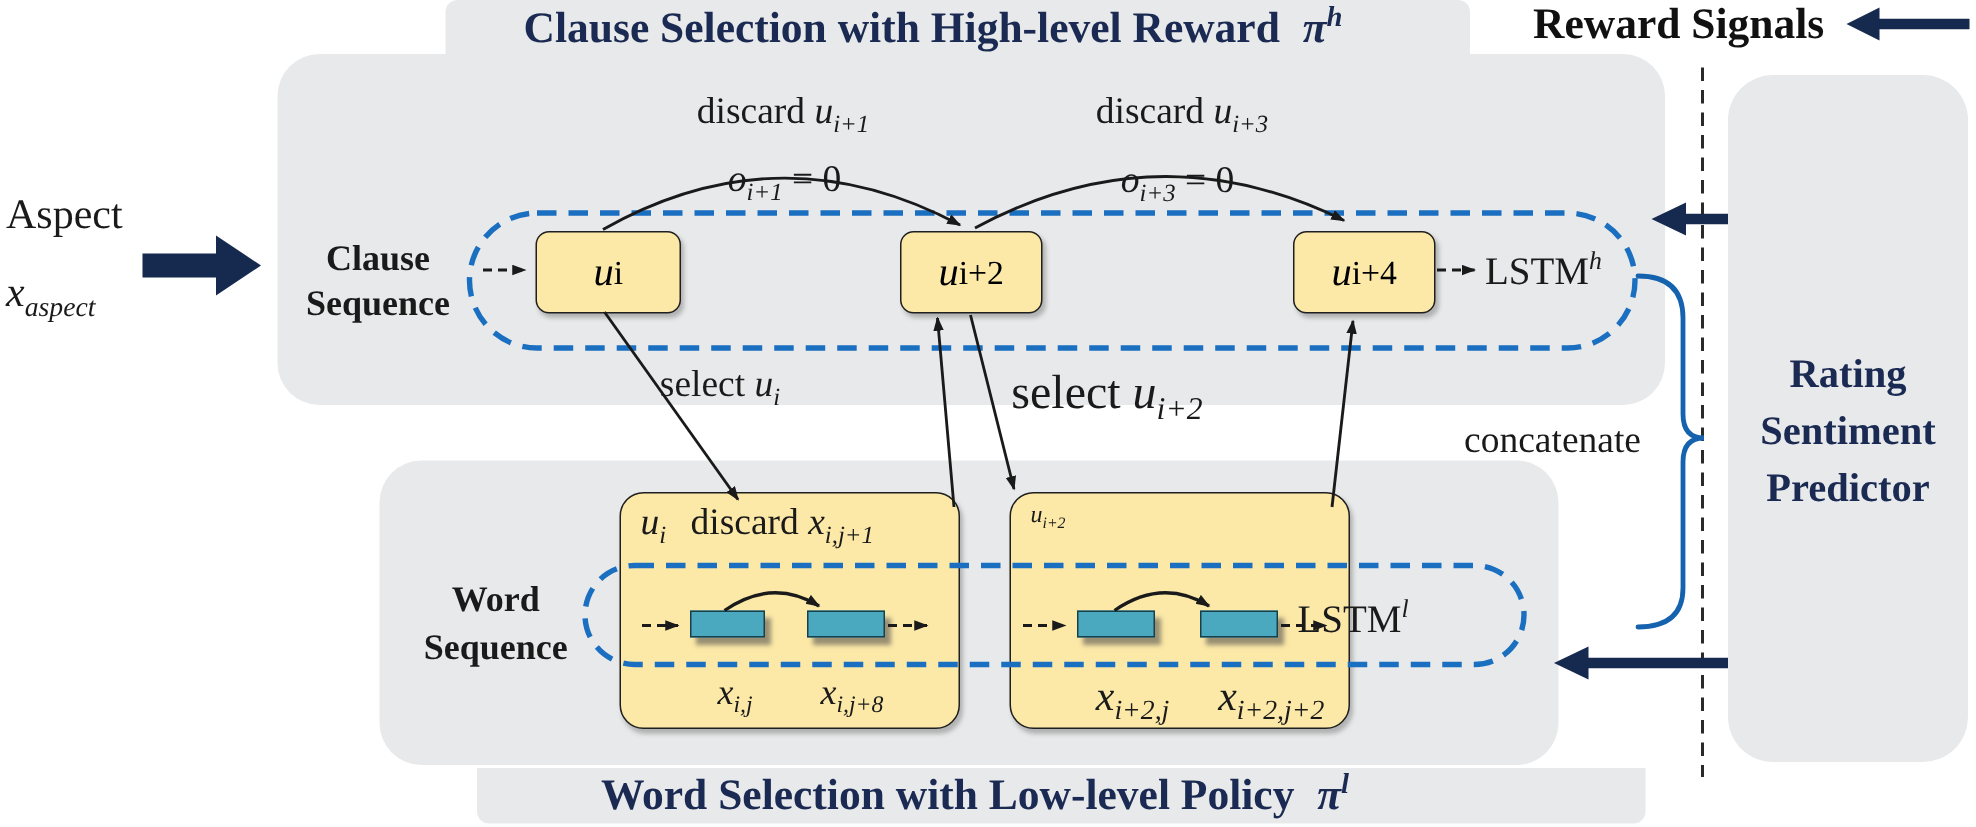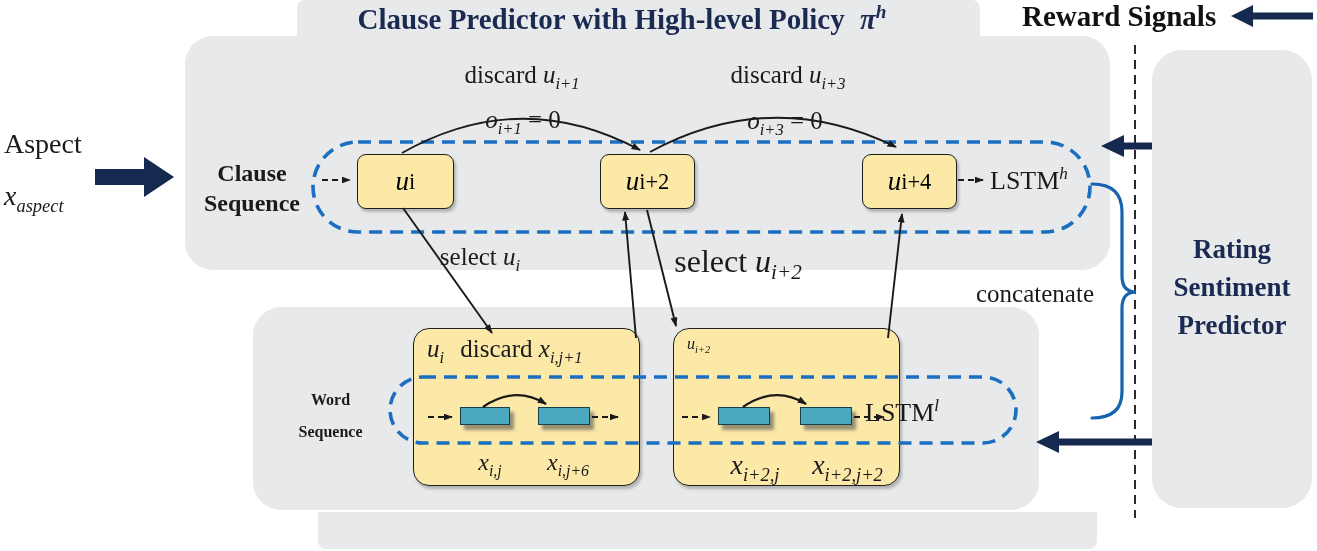--- a/index.html
+++ b/index.html
@@ -35,22 +35,26 @@
 
 <div id="stage">
 
   <div class="panel z0" style="left:297px; top:0; width:683px; height:40px; border-radius:8px 8px 0 0;"></div>
   <div class="panel z0" style="left:185px; top:36px; width:925px; height:234px; border-radius:28px;"></div>
   <div class="panel z0" style="left:253px; top:307px; width:786px; height:203px; border-radius:28px;"></div>
   <div class="panel z0" style="left:318px; top:512px; width:779px; height:37px; border-radius:0 0 8px 8px;"></div>
   <div class="panel z0" style="left:1152px; top:50px; width:160px; height:458px; border-radius:30px;"></div>
 
   <div class="lbl navy bold center z2" style="left:272px; top:3px; width:700px; font-size:29px;">
-    <span>Clause Predictor with High-level Policy</span>
+    <span>Clause Selection with High-level Reward</span>
     <span class="mvar" style="margin-left:8px;">π</span><sup>h</sup>
+  </div>
+  <div class="lbl navy bold center z2" style="left:300px; top:514px; width:700px; font-size:29px;">
+    <span>Word Selection with Low-level Policy</span>
+    <span class="mvar" style="margin-left:8px;">π</span><sup>l</sup>
   </div>
   <div class="lbl bold z2" style="left:1022px; top:0px; font-size:29px; color:#111111;">Reward Signals</div>
 
   <div class="lbl z2" style="left:4px; top:128px; font-size:28px;">Aspect</div>
   <div class="lbl z2" style="left:4px; top:180px; font-size:28px;">
     <span class="mvar">x</span><sub>aspect</sub>
   </div>
 
   <div class="lbl bold center z2" style="left:183px; top:158px; width:138px; font-size:24px; line-height:30px;">
     <div>Clause</div>
@@ -94,38 +98,38 @@
     <span>select</span>
     <span class="mvar">u</span><sub>i</sub>
   </div>
   <div class="lbl center z2" style="left:673px; top:243px; width:130px; font-size:32px;">
     <span>select</span>
     <span class="mvar">u</span><sub>i+2</sub>
   </div>
 
   <div class="lbl center z2" style="left:960px; top:280px; width:150px; font-size:25px;">concatenate</div>
 
-  <div class="lbl bold center z2" style="left:263px; top:384px; width:135px; font-size:16px; line-height:32px;">
+  <div class="lbl bold center z2" style="left:263px; top:384px; width:135px; font-size:24px; line-height:32px;">
     <div>Word</div>
     <div>Sequence</div>
   </div>
 
   <div class="ybox ybox-lg z1" style="left:413px; top:328px; width:225px; height:156px;"></div>
   <div class="ybox ybox-lg z1" style="left:673px; top:328px; width:225px; height:156px;"></div>
 
   <div class="lbl z2" style="left:427px; top:335px; font-size:25px;">
     <span class="mvar">u</span><sub>i</sub>
     <span class="gap-l">discard</span>
     <span class="mvar">x</span><sub>i,j+1</sub>
   </div>
   <div class="lbl center z2" style="left:455px; top:449px; width:70px; font-size:24px;">
     <span class="mvar">x</span><sub>i,j</sub>
   </div>
   <div class="lbl center z2" style="left:528px; top:449px; width:80px; font-size:24px;">
-    <span class="mvar">x</span><sub>i,j+6</sub>
+    <span class="mvar">x</span><sub>i,j+8</sub>
   </div>
 
   <div class="lbl z2" style="left:687px; top:335px; font-size:16px;">
     <span class="mvar">u</span><sub>i+2</sub>
   </div>
   <div class="lbl center z2" style="left:710px; top:449px; width:90px; font-size:28px;">
     <span class="mvar">x</span><sub>i+2,j</sub>
   </div>
   <div class="lbl center z2" style="left:795px; top:449px; width:105px; font-size:28px;">
     <span class="mvar">x</span><sub>i+2,j+2</sub>

